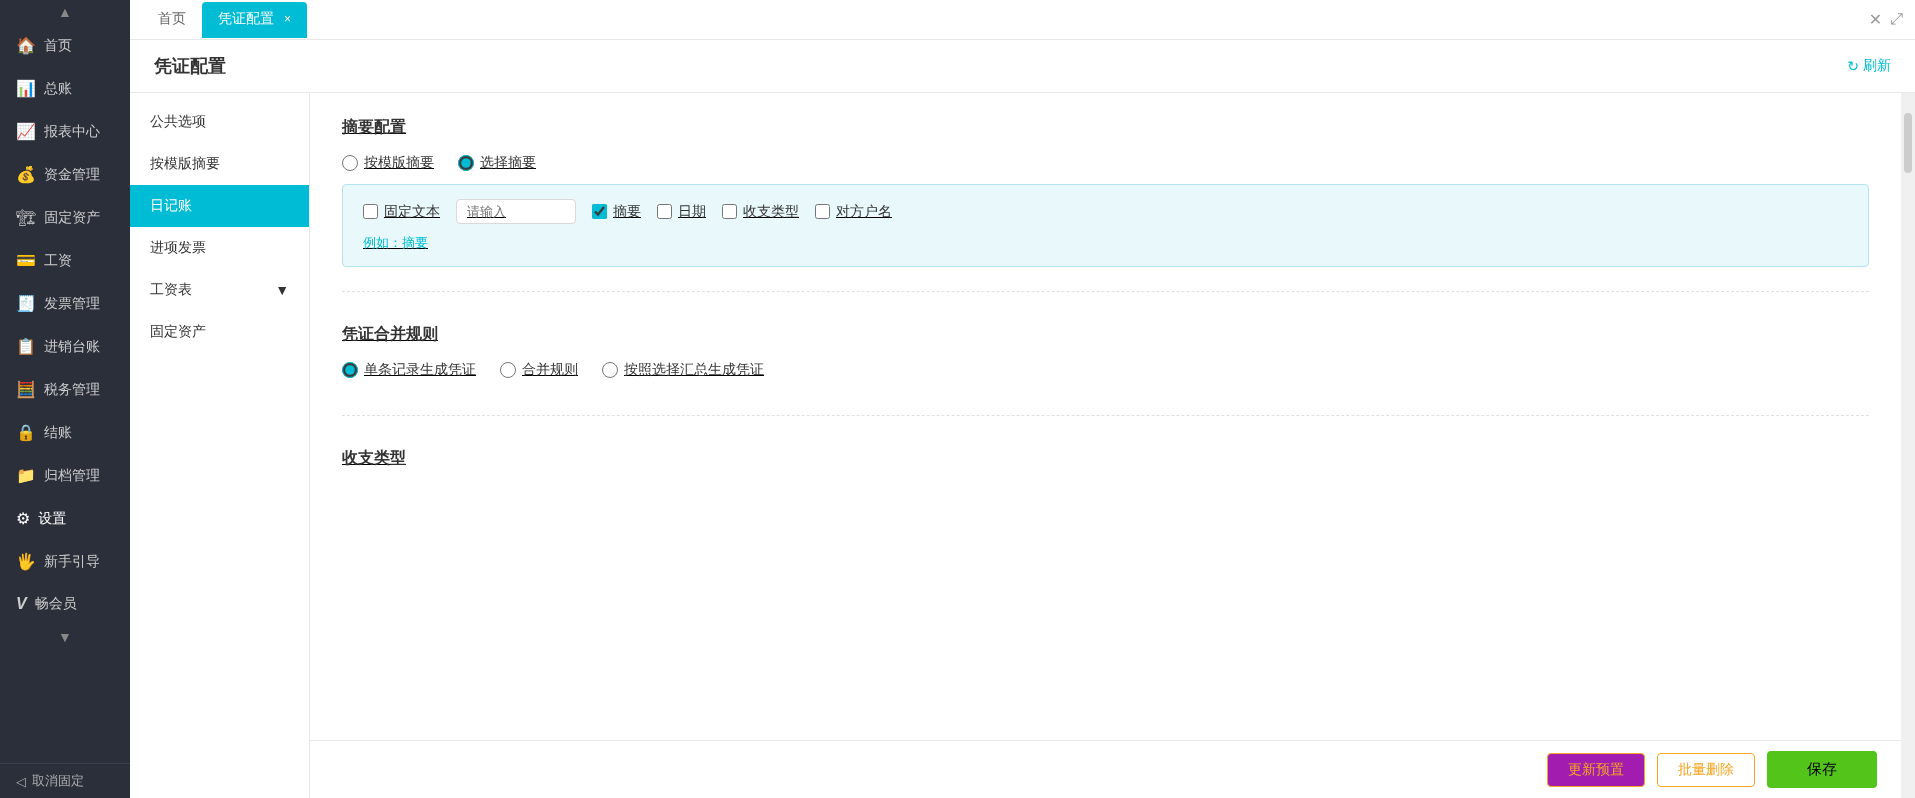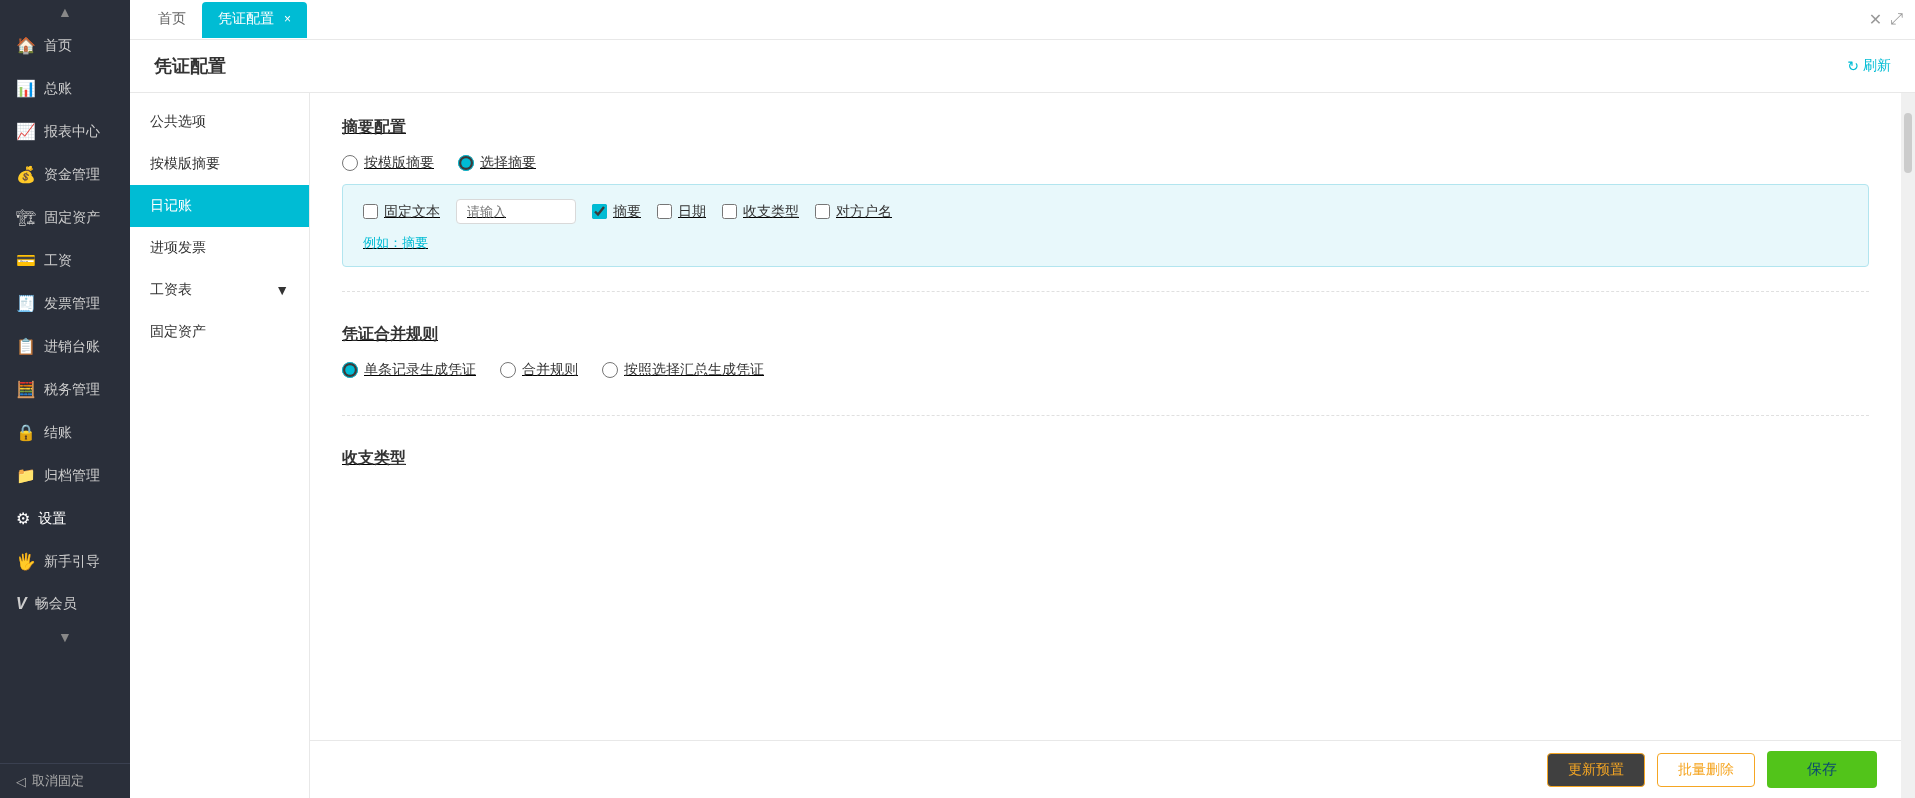--- a/index.html
+++ b/index.html
@@ -256,32 +256,32 @@
       flex-shrink: 0;
     }
     .btn {
       padding: 7px 20px;
       border-radius: 4px;
       font-size: 14px;
       cursor: pointer;
       border: none;
     }
     .btn-update {
-      background: #404040;
+      background: #a21caf;
       border: 1px solid #f5a623;
       color: #f5a623;
     }
     .btn-batch-delete {
       background: #fff;
       border: 1px solid #f5a623;
       color: #f5a623;
     }
     .btn-save {
       background: #52c41a;
-      color: #0c4a6e;
+      color: #000000;
       font-size: 15px;
       padding: 9px 40px;
     }
 
     
     .right-content::-webkit-scrollbar { width: 6px; }
     .right-content::-webkit-scrollbar-thumb { background: #ccc; border-radius: 3px; }
 
     
     .scroll-track {

